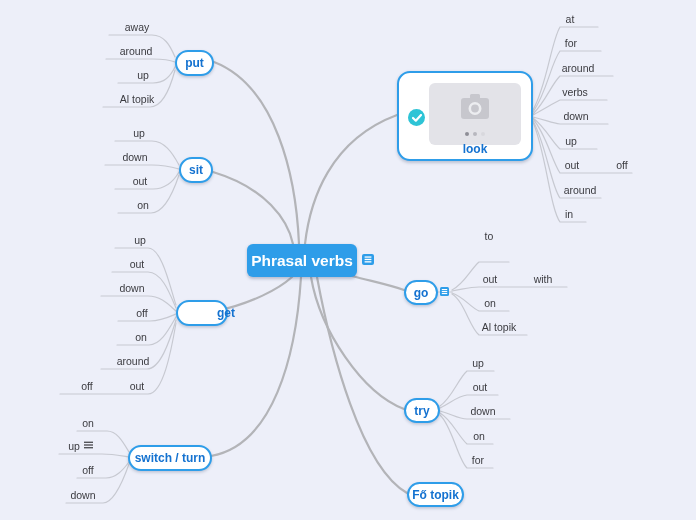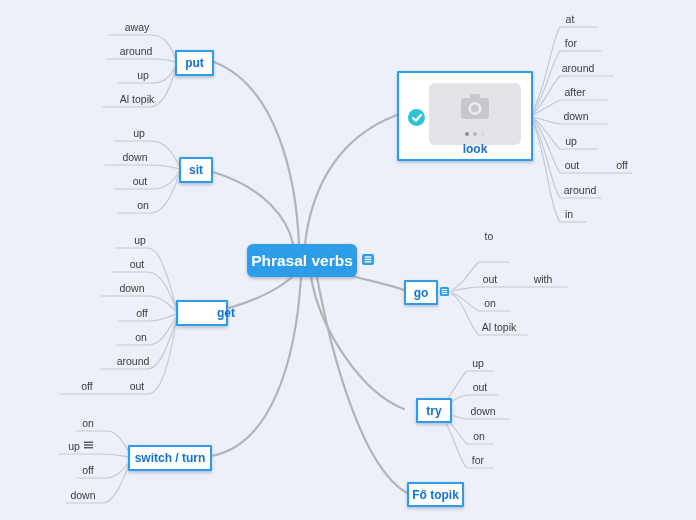--- a/index.html
+++ b/index.html
@@ -6,21 +6,21 @@
   .canvas{
     position:relative;width:696px;height:520px;overflow:hidden;
     background:#edeff9;
     font-family:"Liberation Sans",sans-serif;
   }
   .edges{position:absolute;left:0;top:0;z-index:1;}
   .edge-thick{stroke:#b3b4b8;stroke-width:2.2;fill:none;stroke-linecap:round;}
   .edge-thin{stroke:#c7c9d1;stroke-width:1.2;fill:none;stroke-linecap:round;}
   .topic{
     position:absolute;box-sizing:border-box;z-index:2;
-    background:#ffffff;border:2px solid #2e9de9;border-radius:1px;
+    background:#ffffff;border:2px solid #2e9de9;border-radius:13px;
     display:flex;align-items:center;justify-content:center;
     font-weight:700;font-size:12px;color:#1472d0;white-space:nowrap;
     box-shadow:0 1.5px 3px rgba(80,95,130,.30);
   }
   .root{
     background:#2e9de9;border:none;color:#ffffff;
     font-size:15.5px;border-radius:6px;
     box-shadow:0 1.5px 3px rgba(80,95,130,.35);
   }
   .leaf{
@@ -161,21 +161,21 @@
   </div>
   <span class="icon-note" style="left:440px;top:287px;">
     <svg width="9" height="9" viewBox="0 0 9 9">
         <rect width="9" height="9" rx="1.5" fill="#2e9de9"></rect>
         <rect x="1.8" y="2" width="5.4" height="1.1" fill="#fff"></rect>
         <rect x="1.8" y="4" width="5.4" height="1.1" fill="#fff"></rect>
         <rect x="1.8" y="6" width="5.4" height="1.1" fill="#fff"></rect>
       </svg>
   </span>
 
-  <div class="topic" style="left:404px;top:398px;width:36px;height:25px;margin-left:12px;">
+  <div class="topic" style="left:404px;top:398px;width:36px;height:25px;">
     <span>try</span>
   </div>
   <div class="topic" style="left:407px;top:482px;width:57px;height:25px;">
     <span>Fő topik</span>
   </div>
 
   <span class="leaf" style="left:137px;top:27px;">away</span>
   <span class="leaf" style="left:136px;top:51px;">around</span>
   <span class="leaf" style="left:143px;top:75px;">up</span>
   <span class="leaf" style="left:137px;top:99px;">Al topik</span>
@@ -202,21 +202,21 @@
         <rect y="3.3" width="9" height="1.4" fill="#54555a"></rect>
         <rect y="6" width="9" height="1.4" fill="#54555a"></rect>
       </svg>
   </span>
   <span class="leaf" style="left:88px;top:470px;">off</span>
   <span class="leaf" style="left:83px;top:495px;">down</span>
 
   <span class="leaf" style="left:570px;top:19px;">at</span>
   <span class="leaf" style="left:571px;top:43px;">for</span>
   <span class="leaf" style="left:578px;top:68px;">around</span>
-  <span class="leaf" style="left:575px;top:92px;">after</span>
+  <span class="leaf" style="left:575px;top:92px;">verbs</span>
   <span class="leaf" style="left:576px;top:116px;">down</span>
   <span class="leaf" style="left:571px;top:141px;">up</span>
   <span class="leaf" style="left:572px;top:165px;">out</span>
   <span class="leaf" style="left:622px;top:165px;">off</span>
   <span class="leaf" style="left:580px;top:190px;">around</span>
   <span class="leaf" style="left:569px;top:214px;">in</span>
 
   <span class="leaf" style="left:489px;top:236px;">to</span>
   <span class="leaf" style="left:490px;top:279px;">out</span>
   <span class="leaf" style="left:543px;top:279px;">with</span>

